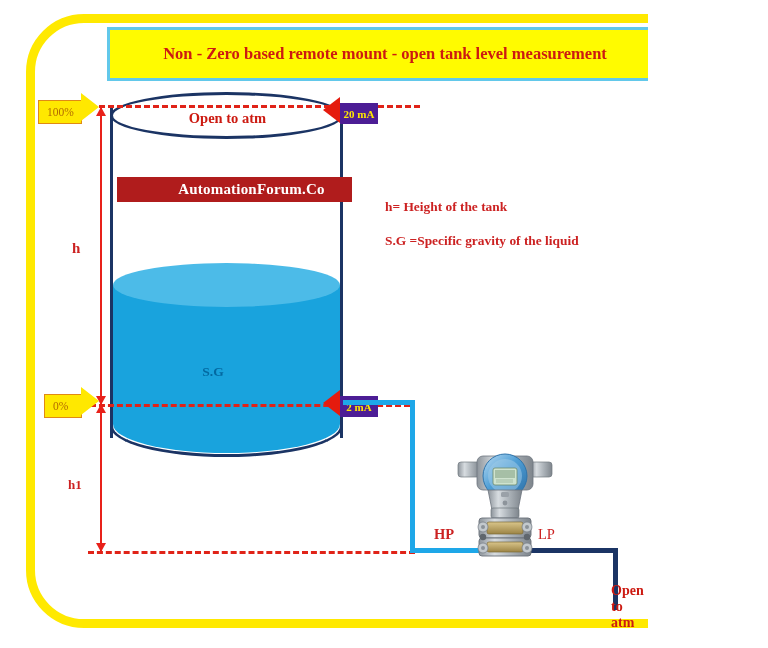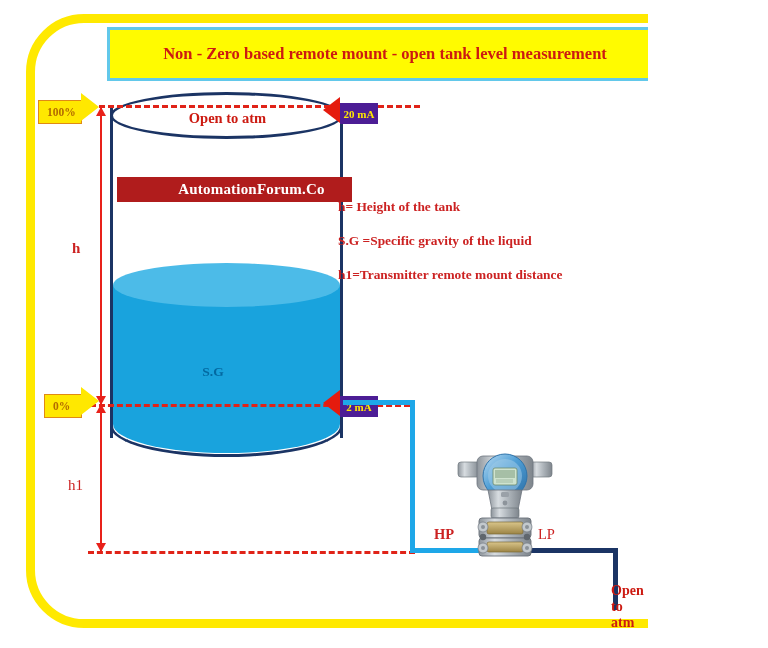--- a/index.html
+++ b/index.html
@@ -72,21 +72,21 @@
   
   #watermark{
     position:absolute;left:117px;top:177px;width:201px;height:25px;
     background:#b01c1c;display:flex;align-items:center;justify-content:center;
     color:#ffffff;font-weight:bold;font-size:15px;letter-spacing:.2px;padding-left:34px;
   }
 
   
   #legend{position:absolute;left:338px;top:199px;width:330px;color:#cc2222;
           font-weight:bold;font-size:13.4px;line-height:1.25;}
-  .legend-row{margin-bottom:17px;}
+  .legend-row{margin-bottom:17px;margin-left:47px;}
   .legend-sub{display:block;padding-left:26px;margin-top:1px;}
 
   
   .dash-h{
     position:absolute;height:0;border-top:3px dashed #e02318;
   }
   #dash-100{left:90px;top:105px;width:330px;}
   #dash-0{left:90px;top:404px;width:320px;}
   #dash-bottom{left:88px;top:551px;width:327px;}
 
@@ -104,29 +104,29 @@
     position:absolute;width:0;height:0;
     border-left:5px solid transparent;border-right:5px solid transparent;
     border-top:9px solid #e8211a;
   }
   #h-arr-top{left:96px;top:107px;}
   #h-arr-bot{left:96px;top:396px;}
   #h1-arr-top{left:96px;top:404px;}
   #h1-arr-bot{left:96px;top:543px;}
 
   #h-label{position:absolute;left:72px;top:240px;color:#cc2222;font-weight:bold;font-size:15px;}
-  #h1-label{position:absolute;left:68px;top:477px;color:#cc2222;font-weight:normal;font-size:15px;}
+  #h1-label{position:absolute;left:68px;top:477px;color:#cc2222;font-weight:bold;font-size:13px;}
 
   
   .pct-tag{
     position:absolute;height:24px;
     display:flex;align-items:center;
     background:#ffe800;
     border:1.5px solid #e08a14;
-    color:#b36b00;font-weight:bold;font-size:11.5px;
+    color:#b36b00;font-weight:normal;font-size:11.5px;
     padding-left:8px;box-sizing:border-box;
   }
   .pct-tip{
     position:absolute;width:0;height:0;
     border-top:14px solid transparent;border-bottom:14px solid transparent;
     border-left:18px solid #ffe800;
   }
   #tag-100{left:38px;top:100px;width:44px;}
   #tip-100{left:81px;top:93px;}
   #tag-0{left:44px;top:394px;width:38px;}
@@ -187,21 +187,20 @@
   <div id="liquid-surface"></div>
   <div id="tank-top-ellipse"></div>
   <div id="open-atm-top">Open to atm</div>
   <div id="watermark">AutomationForum.Co</div>
   <div id="sg-label">S.G</div>
 
   <div id="legend">
     <div class="legend-row">h= Height of the tank</div>
     <div class="legend-row">S.G =Specific gravity of the liquid</div>
     <div class="legend-row">
-      <span>h1=Transmitter remote mount distance</span>
     </div>
   </div>
 
   <div class="dash-h" id="dash-100"></div>
   <div class="dash-h" id="dash-0"></div>
   <div class="dash-h" id="dash-bottom"></div>
 
   <div class="dim-v" id="dim-h"></div>
   <div class="arrow-up" id="h-arr-top"></div>
   <div class="arrow-down" id="h-arr-bot"></div>

